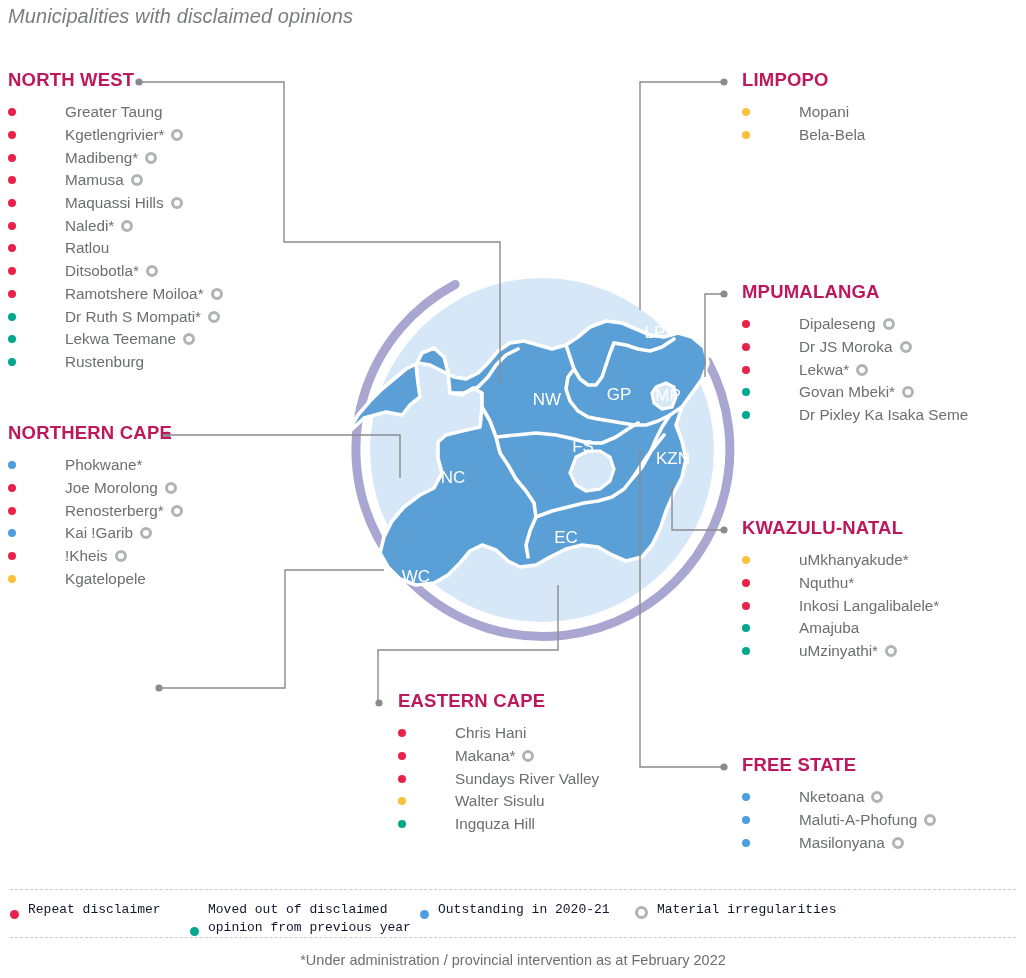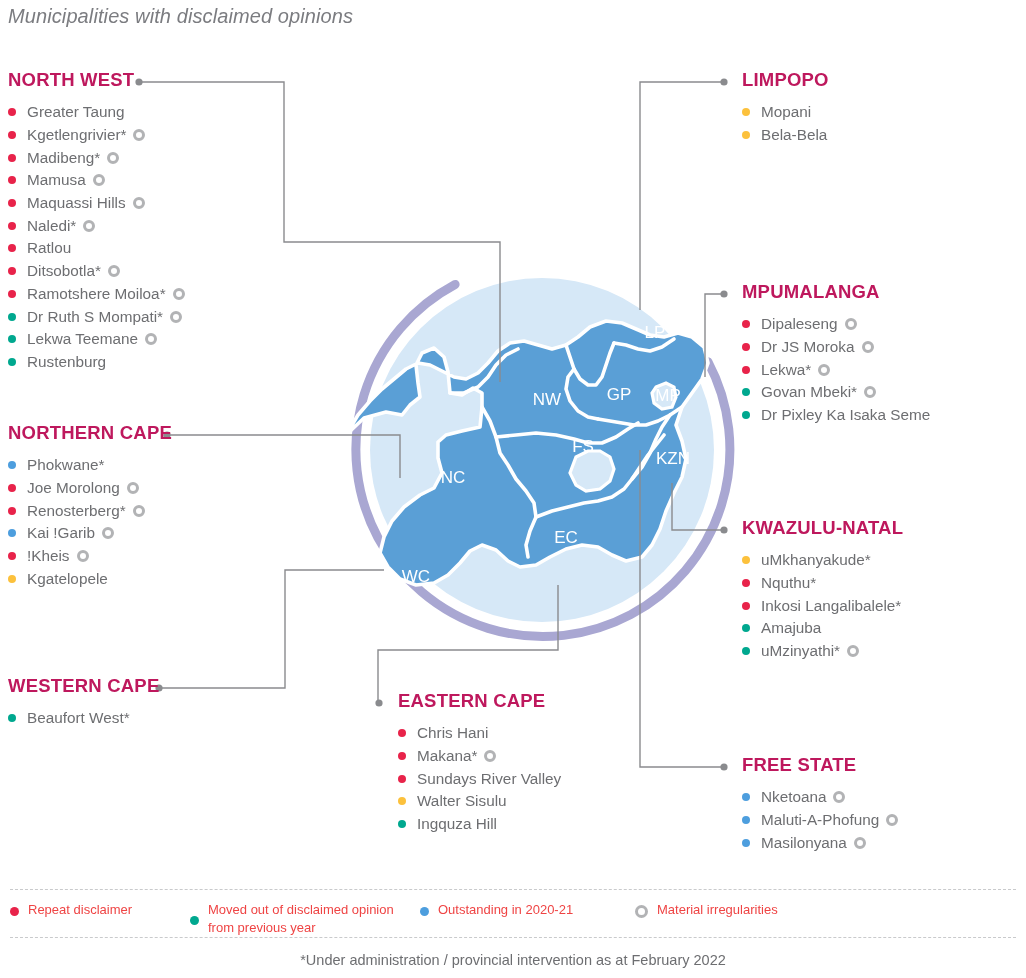--- a/index.html
+++ b/index.html
@@ -45,32 +45,32 @@
   }
   .c-red{background:#e8234a;}
   .c-teal{background:#00a88f;}
   .c-blue{background:#4d9ede;}
   .c-yellow{background:#fcc13c;}
   .mi{
     display:inline-block;width:12px;height:12px;border-radius:50%;
     border:3px solid #b2b3b5;background:transparent;
     margin-left:7px;box-sizing:border-box;flex:0 0 auto;
   }
-  .lbl{display:inline-block;}
+  .lbl{display:inline-block;margin-left:38px;}
 
   
   .legend-wrap{position:absolute;left:0;top:889px;width:1026px;}
   .dash{
     height:0;border-top:1.5px dashed #c9cacc;width:1006px;margin:0 10px;
   }
   .legend{
     display:flex;align-items:flex-start;
     height:47px;padding-top:11px;box-sizing:border-box;
   }
-  .legend-item{display:flex;align-items:center;font-size:13px;color:#ef4444;}
+  .legend-item{display:flex;align-items:flex-end;font-size:13px;color:#0f172a;font-family:Liberation Mono, monospace;}
   .legend-item .bullet{width:9px;height:9px;margin-right:9px;margin-top:4px;}
   .legend-item .ring{
     width:13px;height:13px;border-radius:50%;border:3.5px solid #b2b3b5;
     box-sizing:border-box;margin-right:9px;margin-top:3px;flex:0 0 auto;
   }
   .legend-item span.txt{line-height:1.35;}
   .footnote{
     position:absolute;left:0;top:952px;width:1026px;text-align:center;
     font-size:14.5px;color:#6d6e71;
   }
@@ -268,29 +268,20 @@
           <span class="bullet c-red"></span>
           <span class="lbl">!Kheis</span>
           <span class="mi"></span>
         </li>
         <li>
           <span class="bullet c-yellow"></span>
           <span class="lbl">Kgatelopele</span>
         </li>
       </ul>
     </div>
-  <div class="block" id="blk-western-cape" style="left:8px;top:675px;">
-      <h2>WESTERN CAPE</h2>
-      <ul>
-        <li>
-          <span class="bullet c-teal"></span>
-          <span class="lbl">Beaufort West*</span>
-        </li>
-      </ul>
-    </div>
   <div class="block" id="blk-eastern-cape" style="left:398px;top:690px;">
       <h2>EASTERN CAPE</h2>
       <ul>
         <li>
           <span class="bullet c-red"></span>
           <span class="lbl">Chris Hani</span>
         </li>
         <li>
           <span class="bullet c-red"></span>
           <span class="lbl">Makana*</span>

